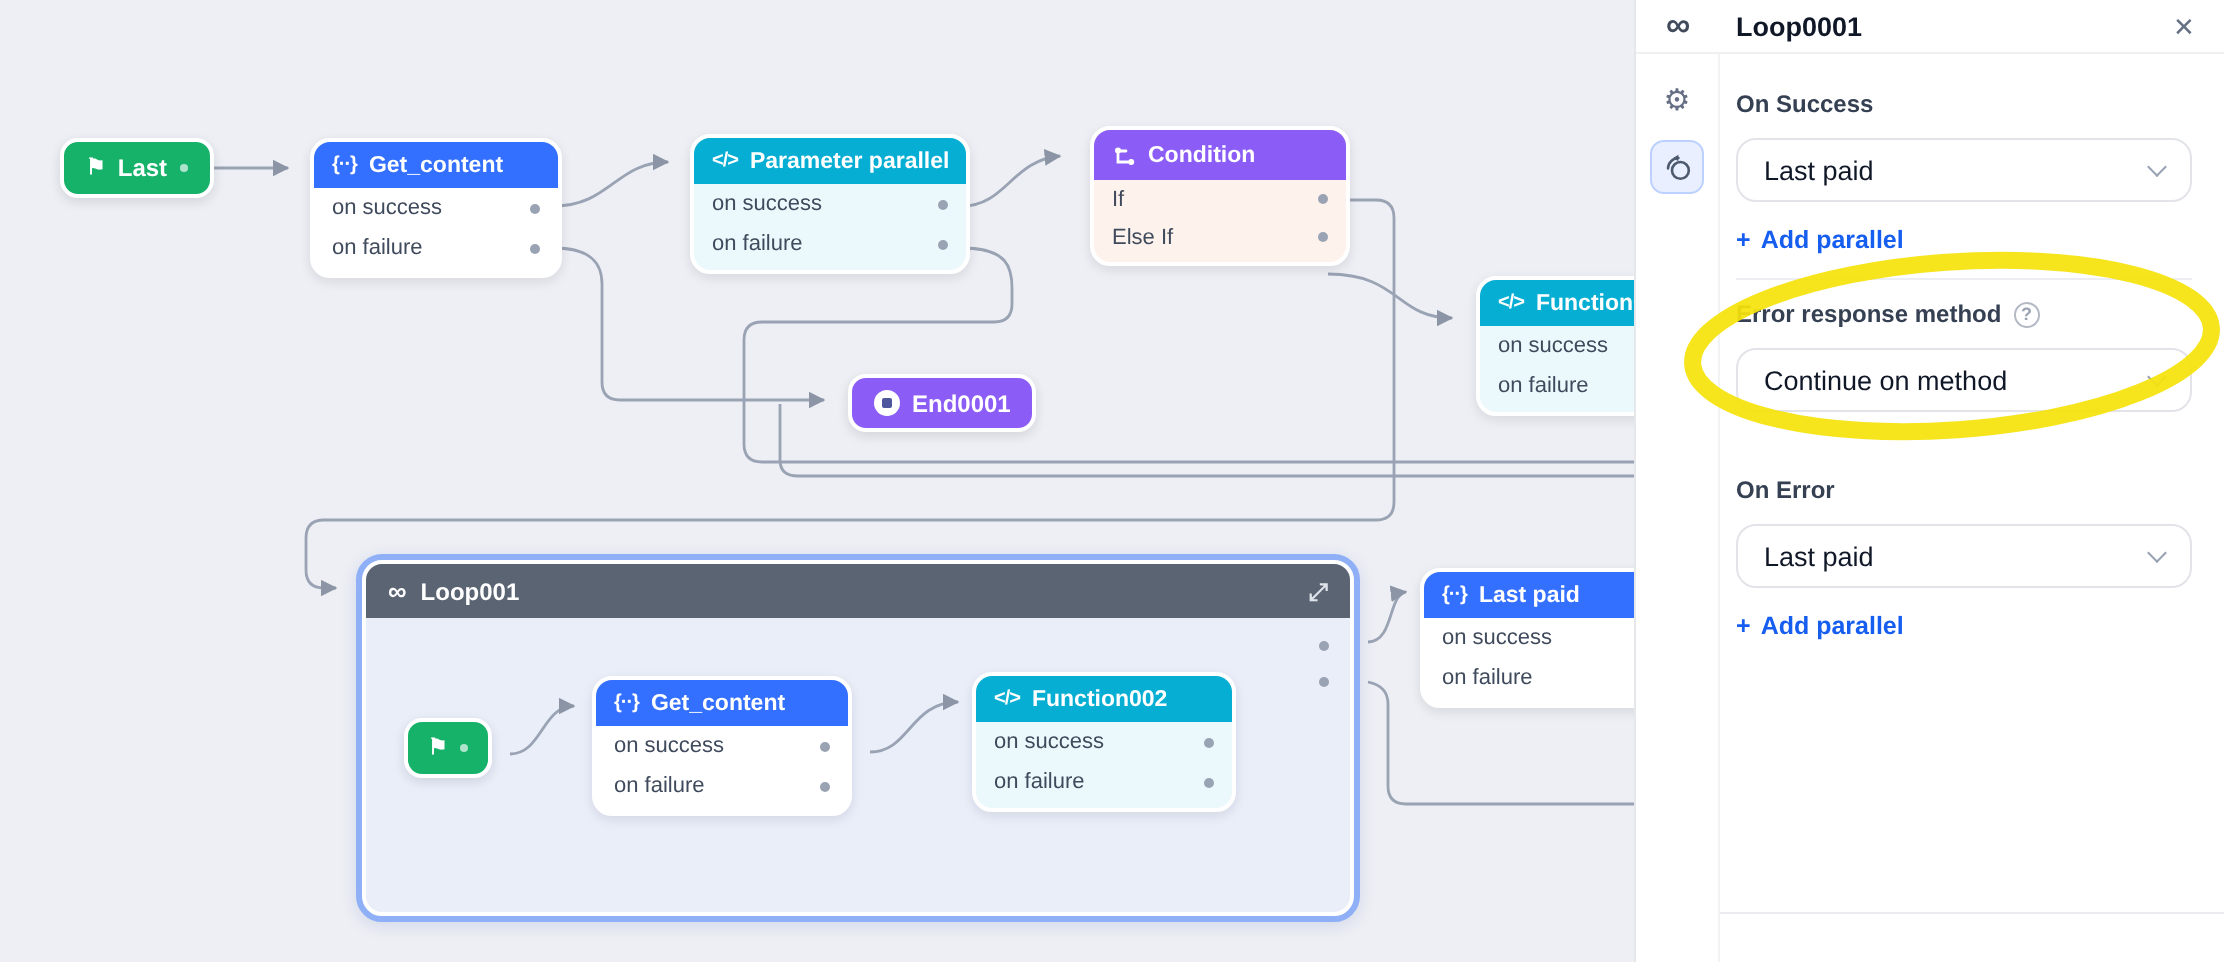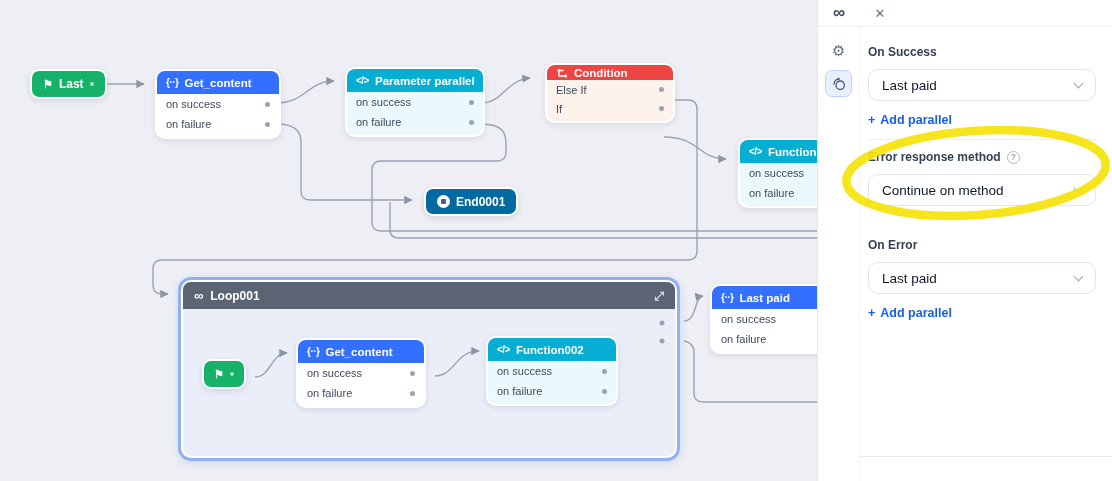--- a/index.html
+++ b/index.html
@@ -9,32 +9,32 @@
   
   .wire-layer{position:absolute;left:0;top:0;z-index:1}
   .wire{fill:none;stroke:#9aa3b4;stroke-width:1.4}
 
   
   .node{position:absolute;z-index:3;background:#fff;border:2px solid #fff;border-radius:10px;
         box-shadow:0 2px 6px rgba(16,24,40,.10);overflow:hidden}
   .node-header{height:23px;display:flex;align-items:center;gap:6px;padding:0 9px;
                color:#fff;font-size:11.5px;font-weight:700;white-space:nowrap}
   .hdr-blue{background:#3370ff}.hdr-cyan{background:#06aed4}
-  .hdr-orange{background:#ef4444;height:15px}.body-cyan{background:#ecf9fc}.body-orange{background:#fdf3ec}
+  .hdr-orange{background:#8b5cf6;height:25px}.body-cyan{background:#ecf9fc}.body-orange{background:#fdf3ec}
   .nrow{display:flex;justify-content:space-between;align-items:center;height:20px;
         padding:0 9px;font-size:11px;color:#3f4a5c;white-space:nowrap}
   .port{width:5px;height:5px;border-radius:50%;background:#9aa3b3;flex:0 0 auto}
   .mini-icon{font-size:10px;font-weight:700;letter-spacing:-.5px}
   .pad-b{padding-bottom:3px}
 
   
   .pill{position:absolute;z-index:3;display:flex;align-items:center;gap:6px;padding:0 11px;
         border:2px solid #fff;border-radius:9px;color:#fff;font-size:12px;font-weight:700;
         box-shadow:0 2px 6px rgba(16,24,40,.12)}
-  .pill-green{background:#17b26a}.pill-indigo{background:#0369a1}
+  .pill-green{background:#17b26a}.pill-indigo{background:#8b5cf6}
   .flag{font-size:11px;line-height:1}
   .start-dot{width:4px;height:4px;border-radius:50%;background:rgba(255,255,255,.65)}
   .end-icon{width:13px;height:13px;border-radius:50%;background:#fff;display:flex;align-items:center;justify-content:center}
   .end-square{width:5px;height:5px;background:#4e579d;border-radius:1px}
 
   
   .loop{position:absolute;left:178px;top:277px;width:502px;height:184px;z-index:2;
         border:3px solid #8fb0f6;background:#fff;padding:2px;border-radius:13px;
         box-shadow:0 2px 8px rgba(60,90,180,.15)}
   .loop-inner{position:relative;height:100%;border-radius:8px;overflow:hidden;background:#e9eef9}
@@ -137,25 +137,25 @@
     <div class="node-header hdr-orange">
       <svg width="12" height="12" viewBox="0 0 12 12">
         <path d="M3 3.5v5.5h5" fill="none" stroke="#fff" stroke-width="1.4" stroke-linecap="round"></path>
         <path d="M3 3.5h4" fill="none" stroke="#fff" stroke-width="1.4" stroke-linecap="round"></path>
         <circle cx="3" cy="3.2" r="1.5" fill="#fff"></circle>
         <circle cx="9.6" cy="9" r="1.5" fill="#fff"></circle>
       </svg>
       <span>Condition</span>
     </div>
     <div class="nrow" style="height:19px">
+      <span>If</span>
+        <span class="port"></span>
+    </div>
+    <div class="nrow" style="height:19px">
       <span>Else If</span>
-        <span class="port"></span>
-    </div>
-    <div class="nrow" style="height:19px">
-      <span>If</span>
         <span class="port"></span>
     </div>
   </div>
 
   <div class="node pad-b body-cyan" style="left:738px;top:138px;width:118px">
     <div class="node-header hdr-cyan">
       <span class="mini-icon">&lt;/&gt;</span>
       <span>Function001</span>
     </div>
     <div class="nrow">
@@ -238,20 +238,21 @@
     </div>
     <div class="nrow">
       <span>on failure</span>
         <span class="port"></span>
     </div>
   </div>
 
   <div class="panel">
     <div class="panel-header">
       <span class="ph-inf">∞</span>
+      <span class="ph-title">Loop0001</span>
       <span class="ph-close">✕</span>
     </div>
 
     <div class="panel-body">
       <div class="strip">
         <span class="gear">⚙</span>
         <span class="tool-sel">
           <svg width="16" height="16" viewBox="0 0 16 16" fill="none">
             <circle cx="9.2" cy="9.2" r="4.2" stroke="#4d5a6e" stroke-width="1.3"></circle>
             <path d="M3 8.2 A5.4 5.4 0 0 1 8.2 3" stroke="#4d5a6e" stroke-width="1.3" stroke-linecap="round"></path>

